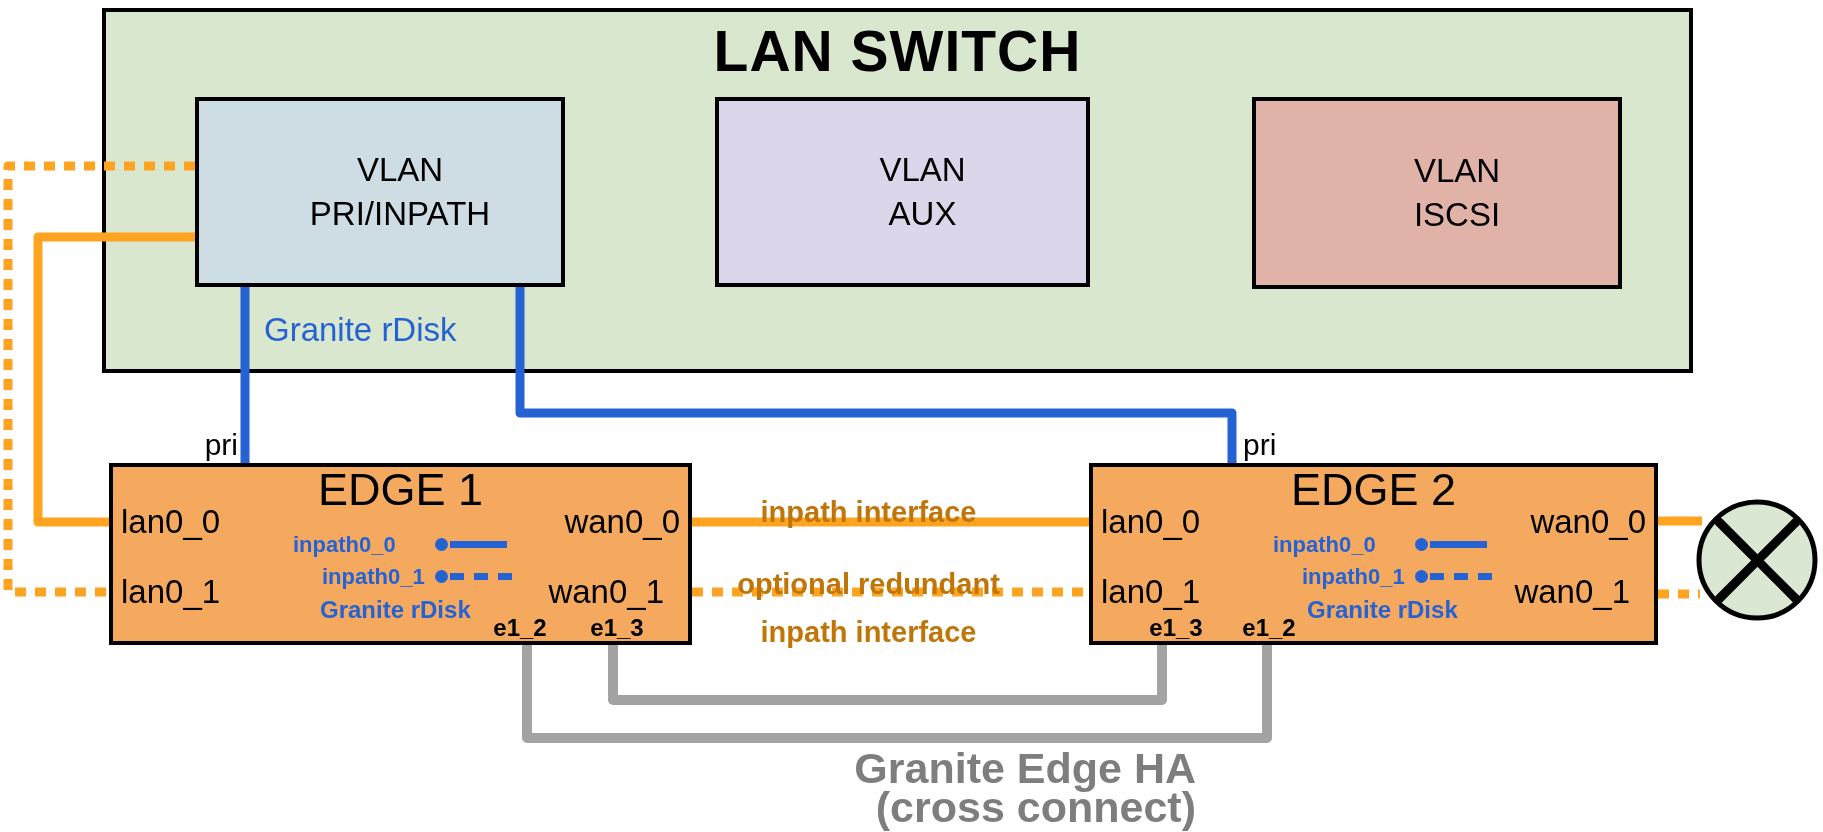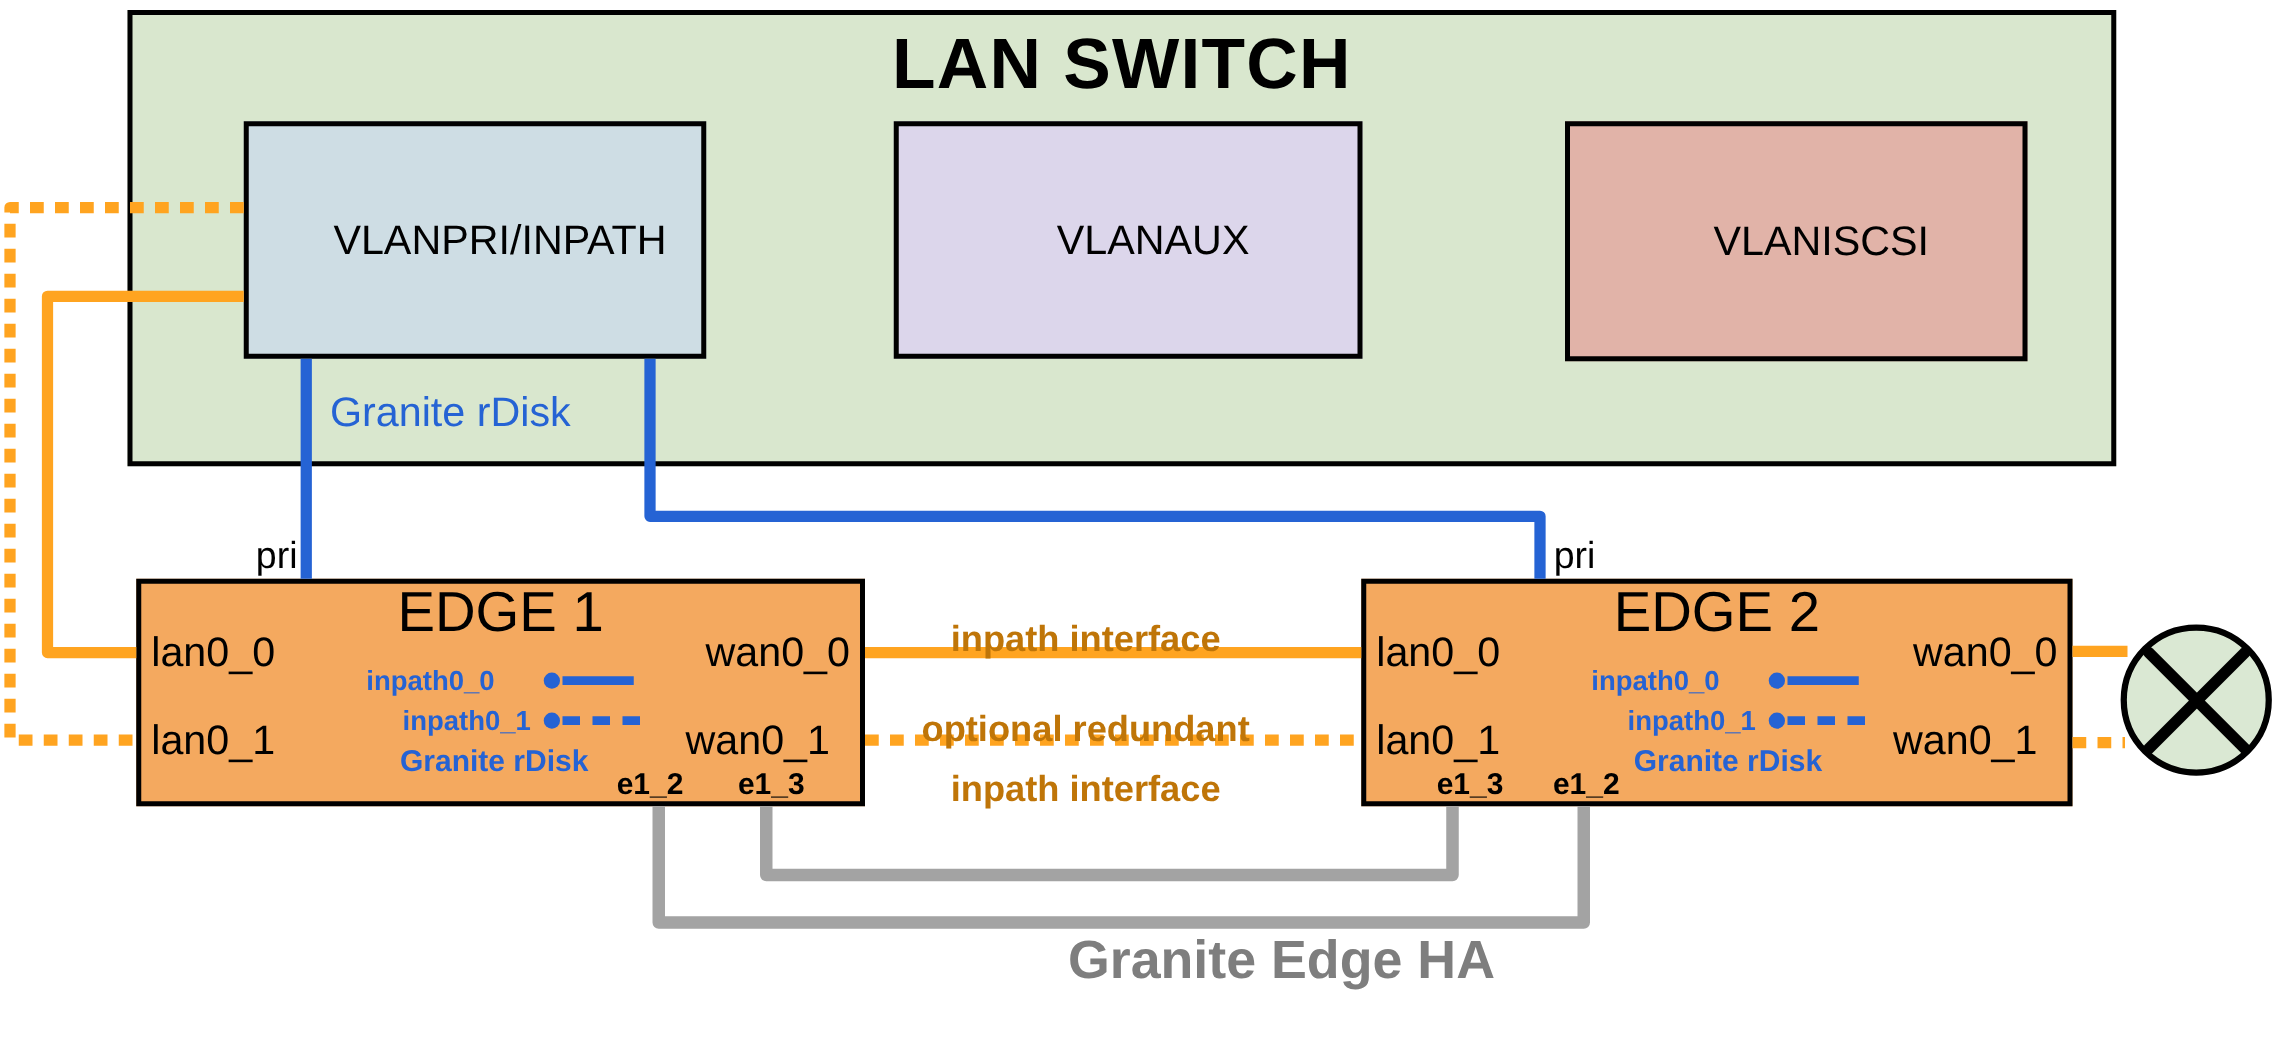--- a/index.html
+++ b/index.html
@@ -9,21 +9,21 @@
     --gray-text:#7e7e7e; --border-black:#000000; --circle-fill:#dae8d3;
   }
   html,body{margin:0;padding:0;background:#fff;}
   #canvas{position:relative;width:1823px;height:832px;background:#fff;overflow:hidden;
           font-family:"Liberation Sans",sans-serif;color:#000;}
   .abs{position:absolute;}
   .box{position:absolute;box-sizing:border-box;border:4px solid var(--border-black);}
   #lan-switch{left:102px;top:8px;width:1591px;height:365px;background:var(--lan-switch-fill);}
   #lan-title{position:absolute;left:0;top:14px;width:100%;text-align:center;
              font-size:57px;font-weight:bold;line-height:50px;letter-spacing:1px;}
-  .vlan{display:flex;flex-direction:row;align-items:center;justify-content:center;
+  .vlan{display:flex;flex-direction:column;align-items:center;justify-content:center;
         font-size:33px;line-height:44px;text-align:center;padding-left:40px;}
   #vlan-pri{left:89px;top:85px;width:370px;height:190px;background:var(--vlan-pri-fill);}
   #vlan-aux{left:609px;top:85px;width:375px;height:190px;background:var(--vlan-aux-fill);}
   #vlan-iscsi{left:1146px;top:85px;width:370px;height:192px;background:var(--vlan-iscsi-fill);}
   #granite-rdisk-switch{left:264px;top:312px;font-size:33px;line-height:36px;color:var(--blue);z-index:5;}
   .pri{font-size:30px;line-height:32px;z-index:5;}
   #pri-left{left:148px;top:429px;width:90px;text-align:right;}
   #pri-right{left:1243px;top:429px;width:90px;text-align:left;}
   .edge{background:var(--edge-fill);z-index:2;}
   #edge1{left:109px;top:463px;width:583px;height:182px;}
@@ -80,20 +80,21 @@
 
   <div class="abs" id="granite-rdisk-switch">Granite rDisk</div>
   <div class="abs pri" id="pri-left">pri</div>
   <div class="abs pri" id="pri-right">pri</div>
 
   <div class="mid-label" style="top:484px">inpath interface</div>
   <div class="mid-label" style="top:556px">optional redundant</div>
   <div class="mid-label" style="top:604px">inpath interface</div>
 
   <div class="bottom-label" style="top:751px">Granite Edge HA</div>
+  <div class="bottom-label" style="top:790px">(cross connect)</div>
 
   <div class="box edge" id="edge1">
     <div class="edge-title">EDGE 1</div>
     <div class="port l0">lan0_0</div>
     <div class="port l1">lan0_1</div>
     <div class="port r0">wan0_0</div>
     <div class="port r1">wan0_1</div>
     <div class="inpath-label ip0">inpath0_0</div>
     <div class="inpath-label ip1">inpath0_1</div>
     <div class="dot d0"></div>

